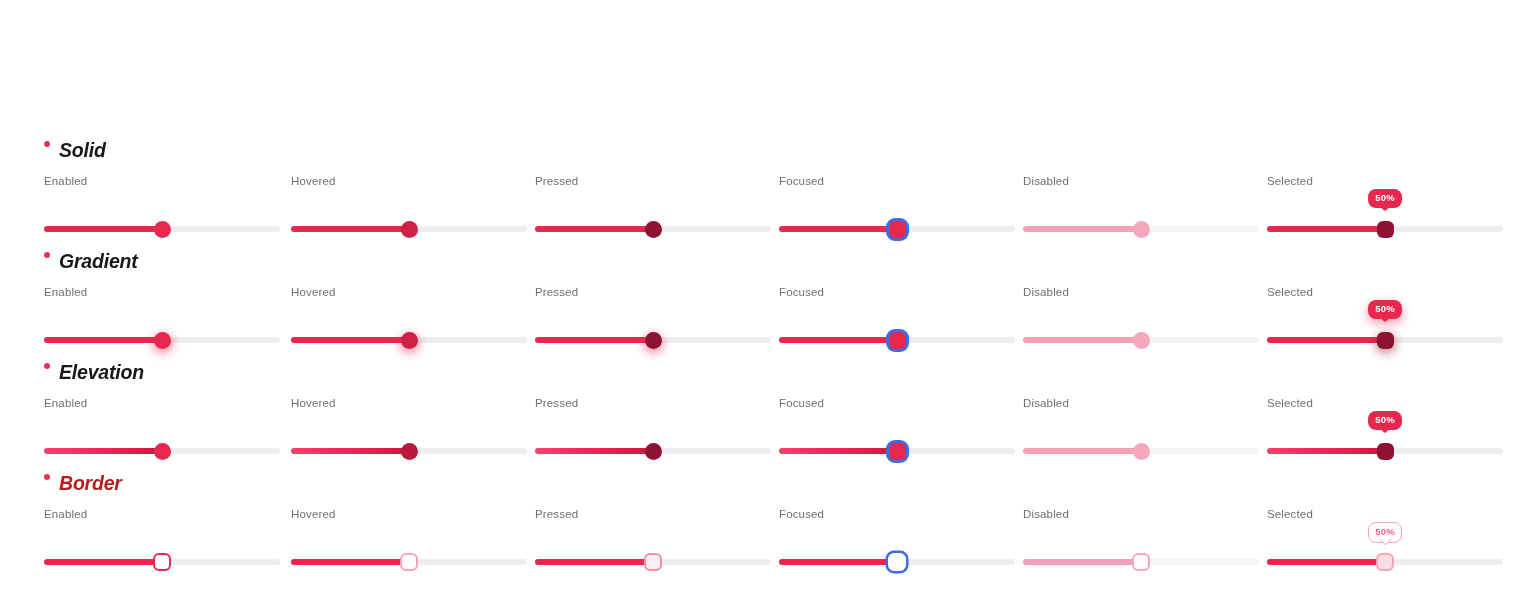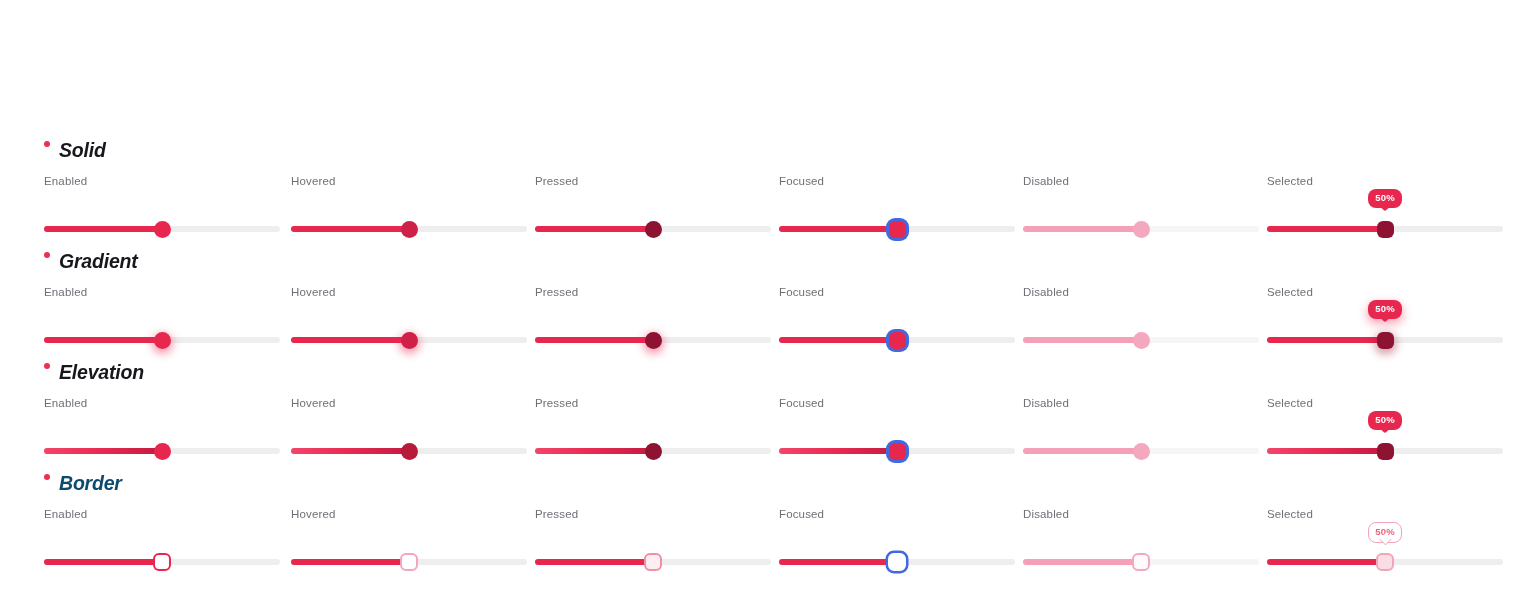--- a/index.html
+++ b/index.html
@@ -381,21 +381,21 @@
             <div class="fill" style="width: 118px; background: linear-gradient(90deg, rgb(242, 69, 106) 0%, rgb(234, 43, 83) 45%, rgb(194, 27, 64) 100%);"></div>
             <div class="thumb squarish" style="left: 118px; background: rgb(142, 18, 49);"></div>
             <div class="tooltip" style="left: 118px;">50%</div>
           </div>
         </div>
       </div>
     </div>
     <div class="section">
       <div class="section-header" style="top: 472px;">
         <span class="section-bullet" style="background: rgb(236, 47, 82);"></span>
-        <span class="section-title" style="color: #0c4a6e;">Border</span>
+        <span class="section-title" style="color: #b91c1c;">Border</span>
       </div>
       <div class="slider-row" style="top: 508px;">
         <div class="slider-cell" style="left: 44px;">
           <div class="state-label" style="color: rgb(110, 112, 118);">Enabled</div>
           <div class="slider-wrap" role="slider">
             <div class="track"></div>
             <div class="fill" style="width: 118px; background: rgb(232, 39, 79);"></div>
             <div class="thumb hollow" style="left: 118px; border-color: rgb(232, 39, 79);"></div>
           </div>
         </div>

